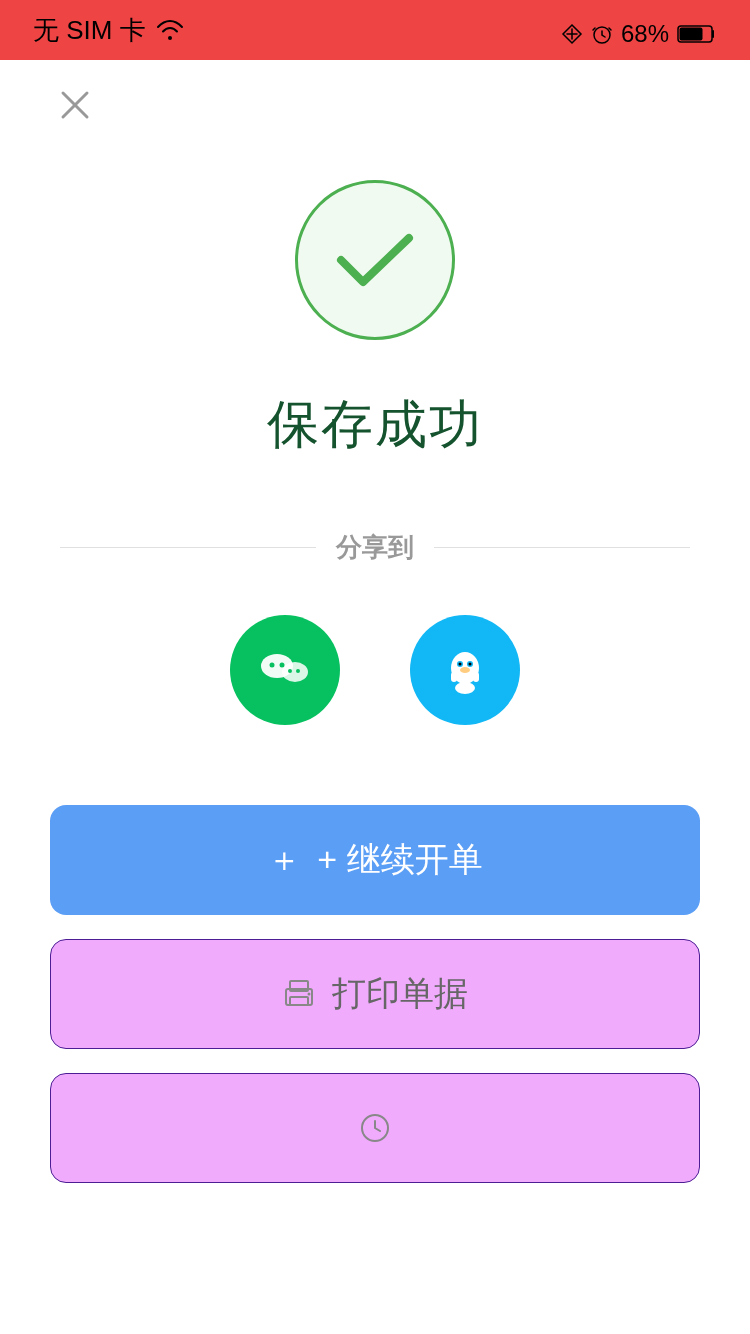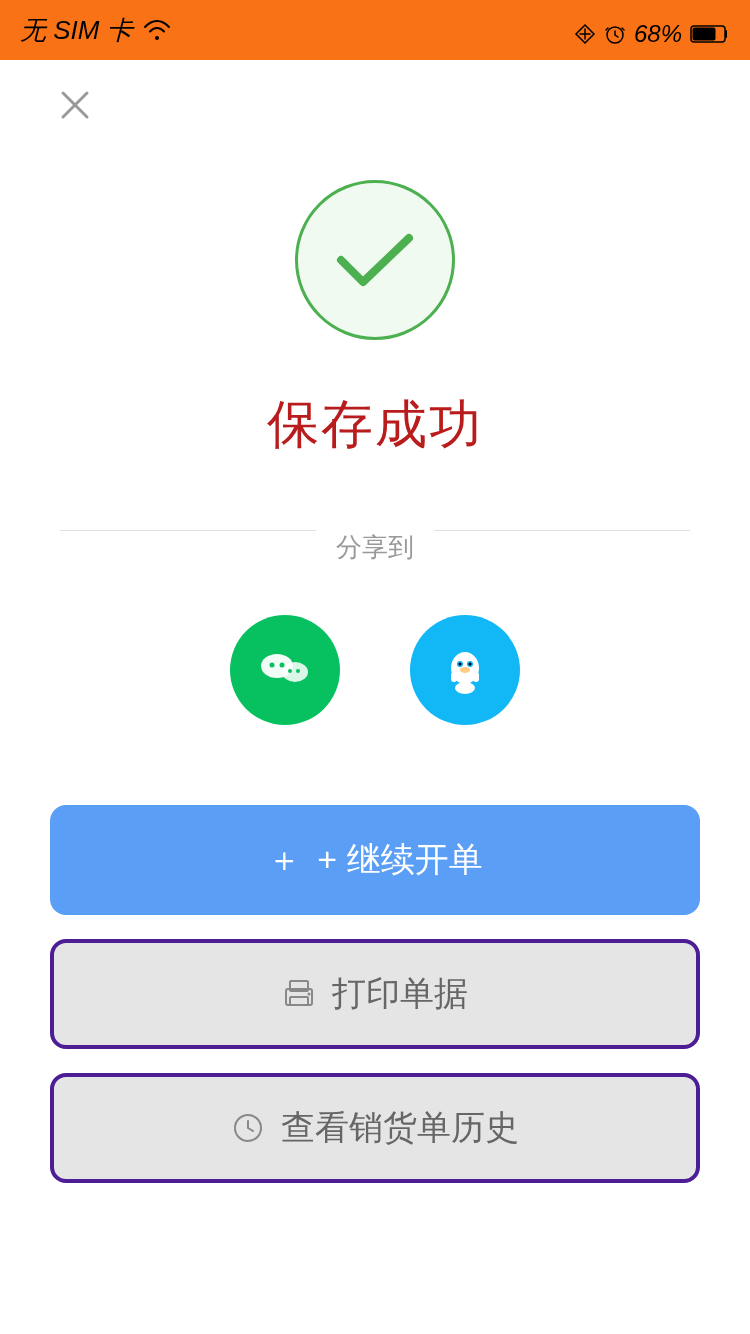--- a/index.html
+++ b/index.html
@@ -14,23 +14,22 @@
       position: relative;
     }
 
     
     .status-bar {
       width: 100%;
       height: 60px;
       display: flex;
       align-items: center;
       justify-content: space-between;
-      padding: 0 20px;
-      background: #f97316;
-      font-style: italic;
+      padding: 0 33px;
+      background: #ef4444;
     }
 
     .status-left {
       display: flex;
       align-items: center;
       gap: 10px;
       font-size: 26px;
       color: #000;
       font-weight: 500;
     }
@@ -93,39 +92,40 @@
       border: 3px solid #4CAF50;
       background: #f0faf0;
       display: flex;
       align-items: center;
       justify-content: center;
     }
 
     .success-title {
       margin-top: 50px;
       font-size: 52px;
-      color: #b91c1c;
+      color: #14532d;
       font-weight: 400;
       letter-spacing: 2px;
     }
 
     
     .share-section {
       margin-top: 70px;
       width: 100%;
       display: flex;
       flex-direction: column;
       align-items: center;
     }
 
     .share-divider {
       width: 100%;
       display: flex;
-      align-items: flex-start;
+      align-items: center;
       padding: 0 60px;
+      font-weight: bold;
     }
 
     .divider-line {
       flex: 1;
       height: 1px;
       background: #e0e0e0;
     }
 
     .share-label {
       margin: 0 20px;
@@ -163,28 +163,28 @@
       padding: 0 50px;
       display: flex;
       flex-direction: column;
       gap: 24px;
     }
 
     .action-btn {
       width: 100%;
       height: 110px;
       border-radius: 16px;
-      border: 4px solid #4c1d95;
+      border: 1px solid #4c1d95;
       display: flex;
       align-items: center;
       justify-content: center;
       gap: 16px;
       font-size: 34px;
       cursor: pointer;
-      background: #e5e5e5;
+      background: #f0abfc;
     }
 
     .action-btn.primary {
       background: #5B9EF5;
       border: none;
       color: #fff;
     }
 
     .action-btn.secondary {
       color: #666;
@@ -286,15 +286,14 @@
       <circle cx="27" cy="17" r="1.5" fill="#888"></circle>
     </svg>
     <span style="color:#666; font-size:34px;">打印单据</span>
   </button>
 
   <button class="action-btn secondary">
     <svg width="34" height="34" viewBox="0 0 34 34" fill="none">
       <circle cx="17" cy="17" r="13" stroke="#888" stroke-width="2" fill="none"></circle>
       <path d="M17 10v7l5 3" stroke="#888" stroke-width="2" stroke-linecap="round" fill="none"></path>
     </svg>
-    <span style="color:#666; font-size:34px;">查看销货单历史</span>
   </button>
 </div>
 
 </body></html>

